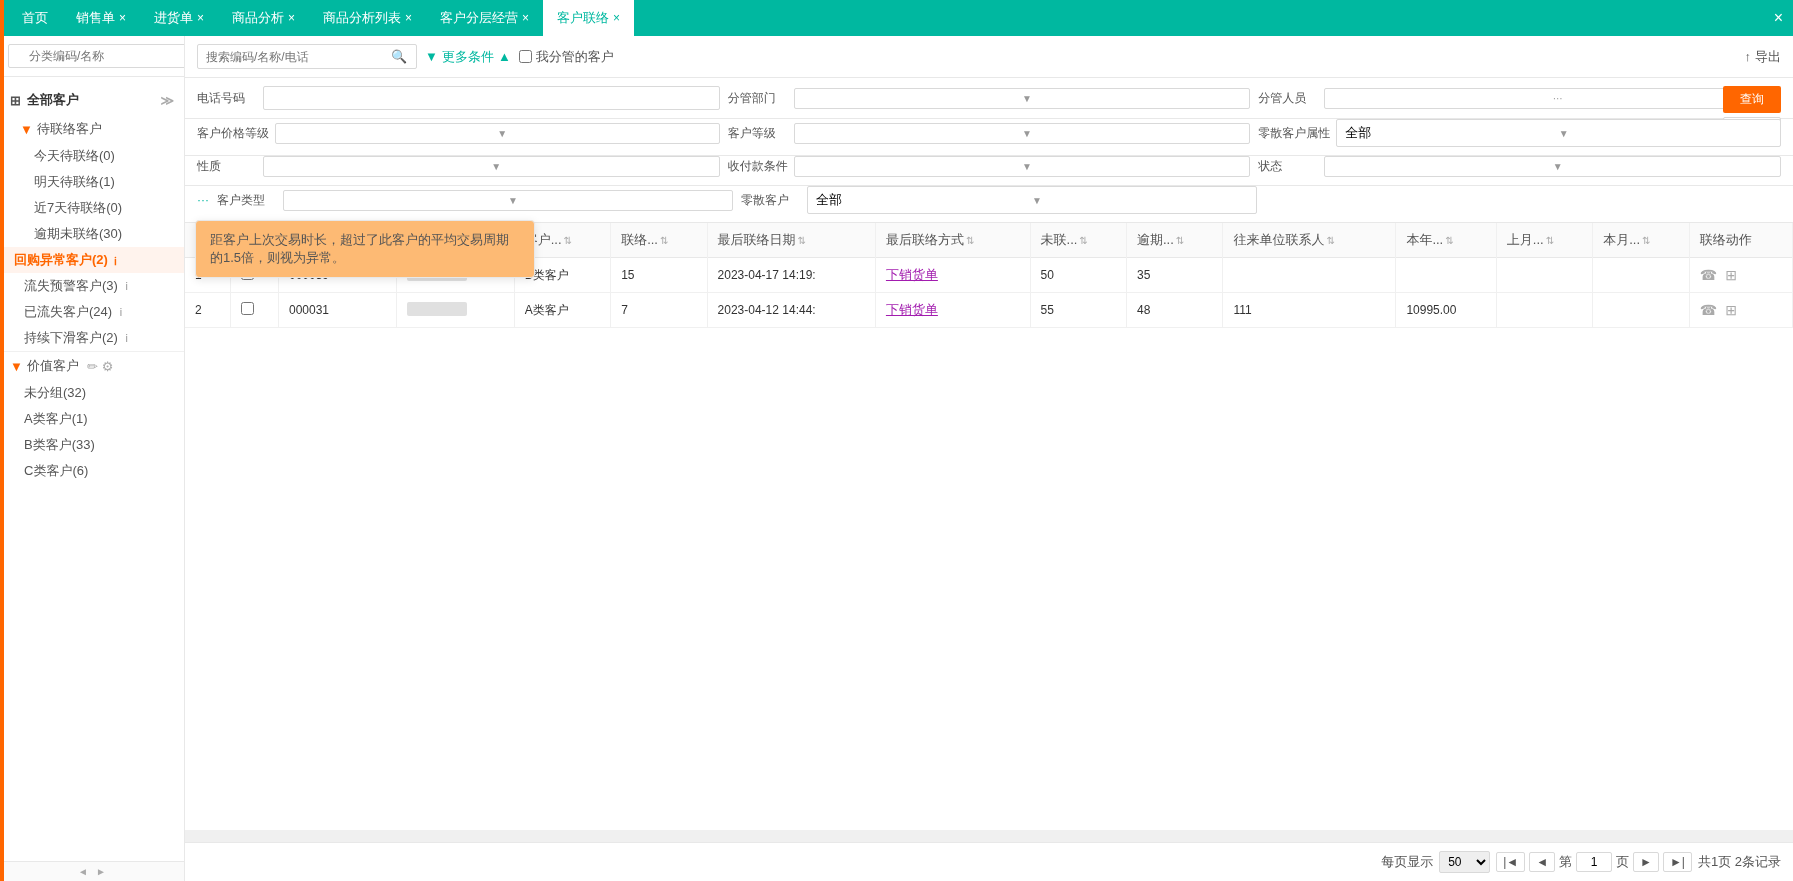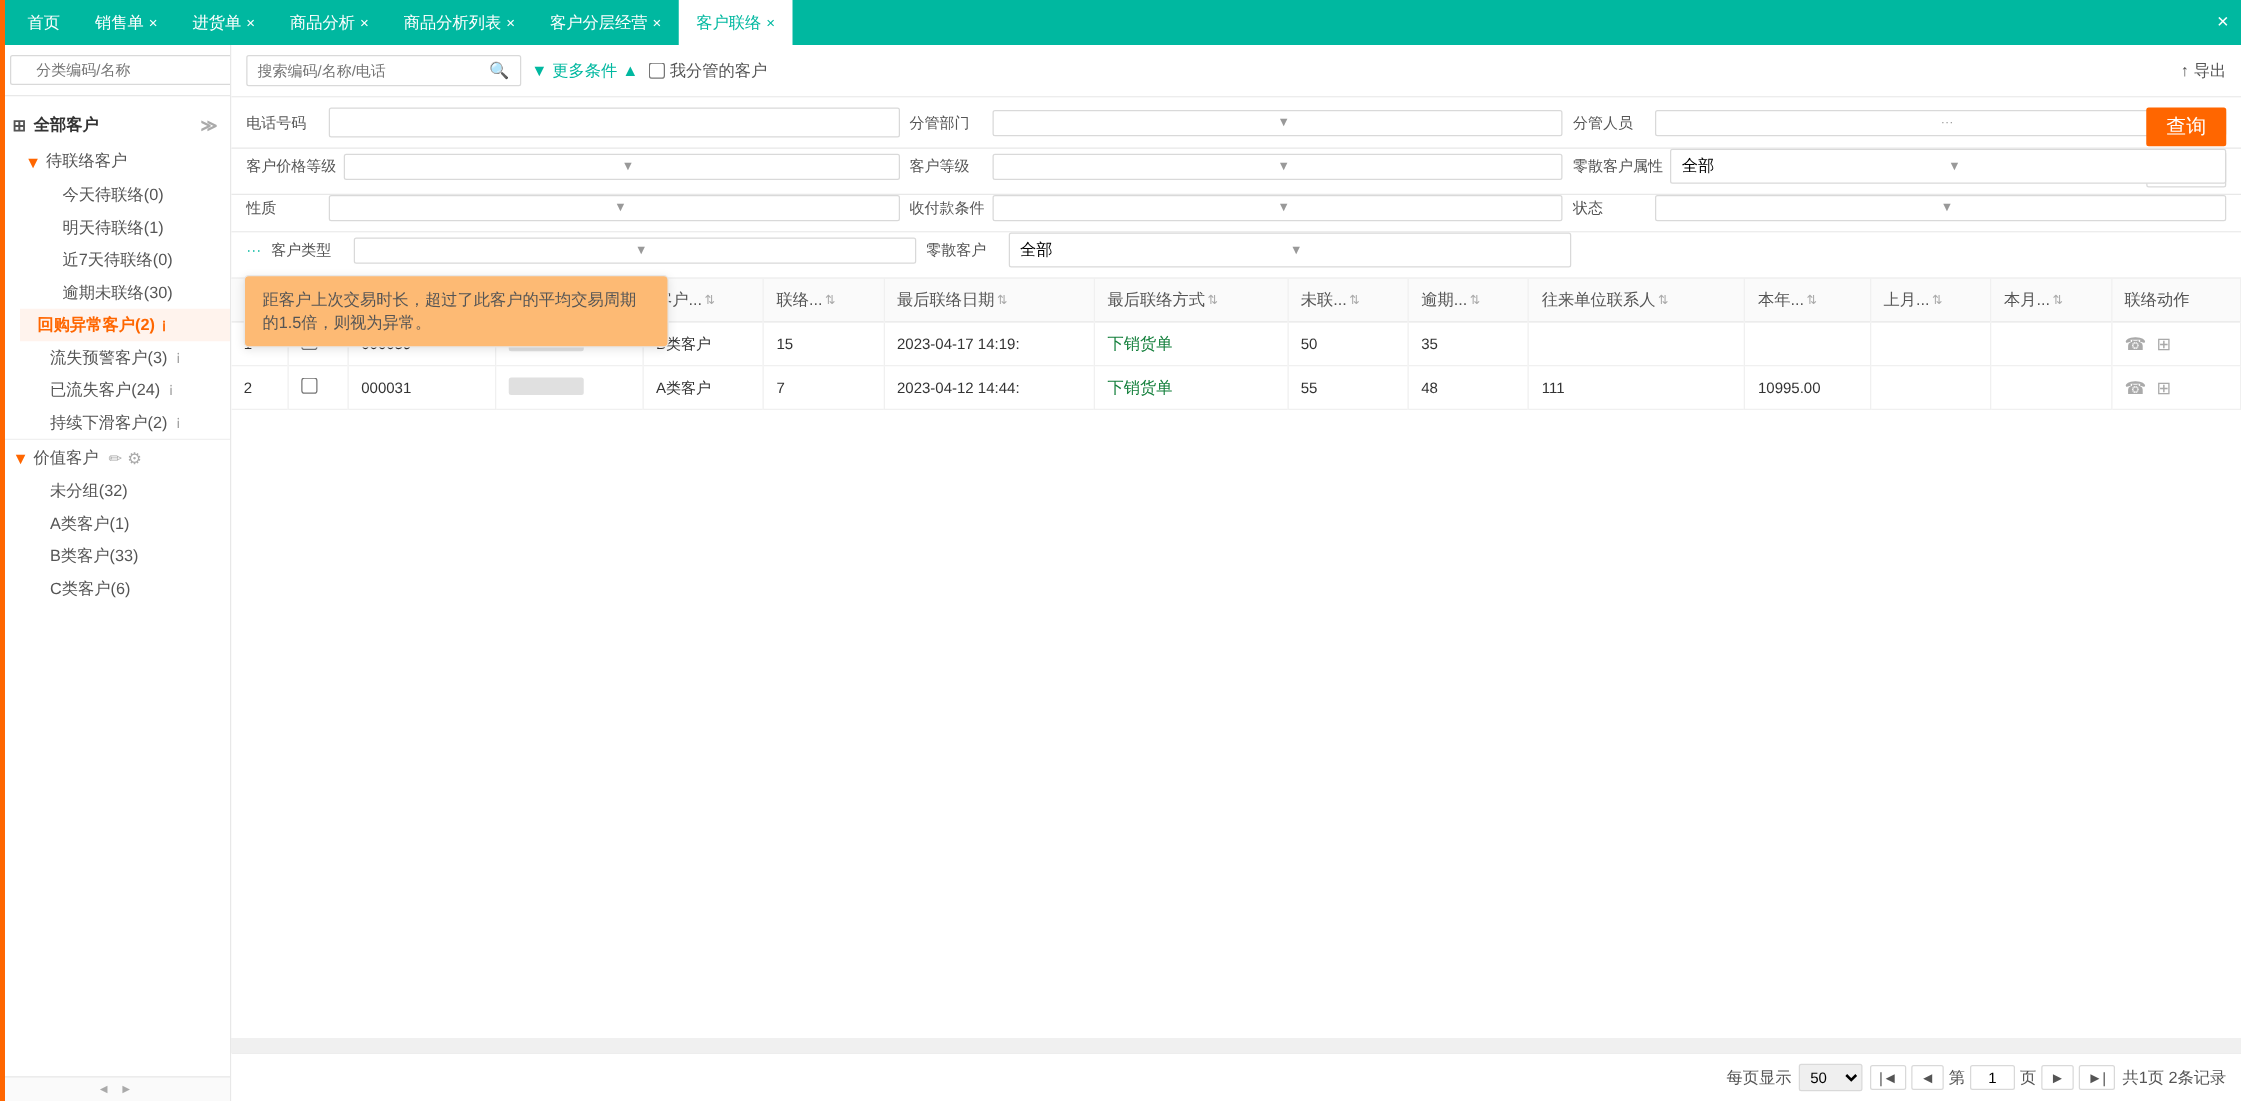--- a/index.html
+++ b/index.html
@@ -102,21 +102,20 @@
       cursor: pointer;
       display: flex;
       align-items: center;
     }
     .sidebar-group-title .arrow { color: #f60; margin-right: 4px; }
     .sidebar-item {
       padding: 4px 10px 4px 24px;
       color: #555;
       cursor: pointer;
       font-size: 12px;
-      margin-left: 16px;
     }
     .sidebar-item.active-item {
       background: #fff3ed;
       color: #f60;
       font-weight: bold;
     }
     .sidebar-divider {
       display: flex;
       align-items: center;
       padding: 5px 10px;
@@ -240,21 +239,21 @@
       right: 12px;
       top: 8px;
     }
     .btn-query {
       background: #f60;
       color: white;
       border: none;
       border-radius: 2px;
       padding: 5px 16px;
       cursor: pointer;
-      font-size: 16px;
+      font-size: 12px;
     }
     .btn-settings {
       background: white;
       color: #555;
       border: 1px solid #d9d9d9;
       border-radius: 2px;
       padding: 5px 16px;
       cursor: pointer;
       font-size: 12px;
     }
@@ -343,21 +342,21 @@
     }
     thead th .sort-icon { color: #aaa; font-size: 10px; }
     tbody tr { border-bottom: 1px solid #f0f0f0; }
     tbody td {
       padding: 8px 10px;
       font-size: 12px;
       color: #333;
       white-space: nowrap;
       border-right: 1px solid #f0f0f0;
     }
-    .link-text { color: #15803d; cursor: pointer; }
+    .link-text { color: #a21caf; text-decoration: underline; cursor: pointer; }
     .action-icons { display: flex; gap: 8px; }
     .action-icon { color: #aaa; cursor: pointer; font-size: 14px; }
 
     
     .pagination {
       padding: 8px 12px;
       display: flex;
       align-items: center;
       justify-content: flex-end;
       gap: 6px;

